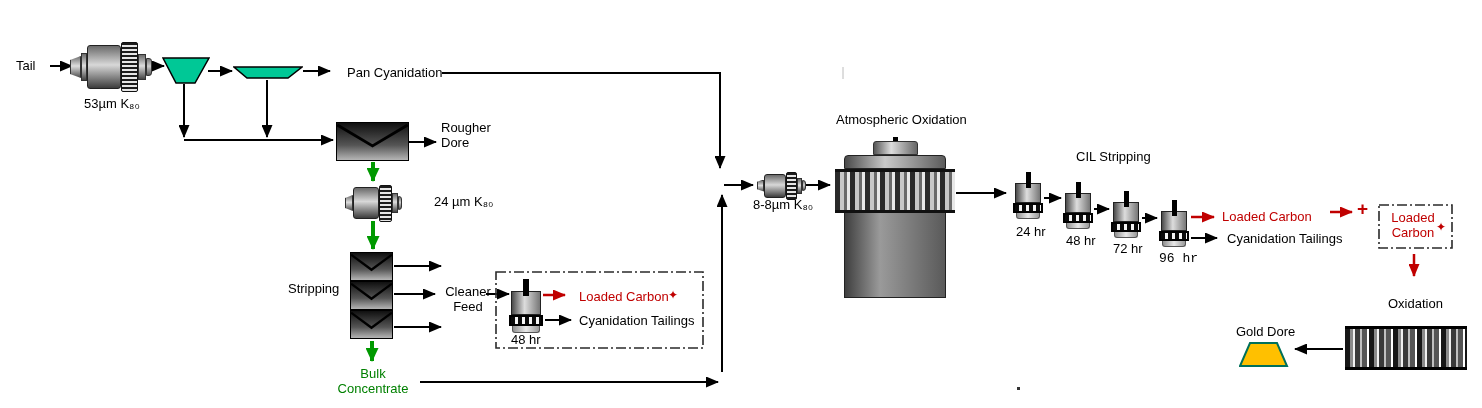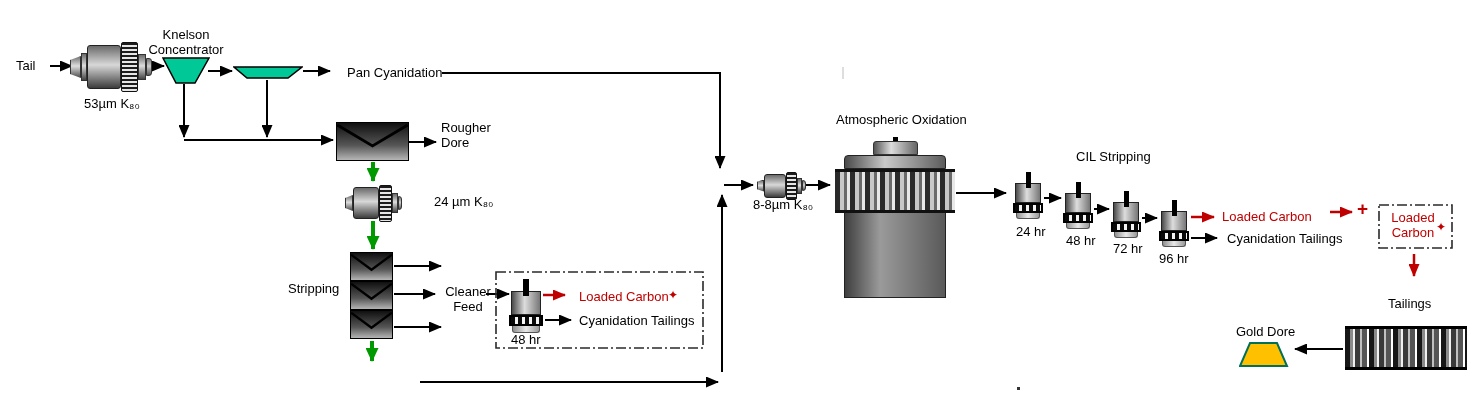--- a/index.html
+++ b/index.html
@@ -208,43 +208,43 @@
   </div>
 
   <div class="stripcol" style="left:1345px;top:326px;width:122px;height:44px;"></div>
 
   <svg class="shape" style="left:1239px;top:342px;" width="50" height="26">
     <polygon points="11,1 38,1 48,24 1,24" fill="#FFC000" stroke="#00705A" stroke-width="2"></polygon>
   </svg>
 
   <div class="label" style="left:16px;top:58px;">Tail</div>
   <div class="label" style="left:84px;top:96px;">53µm K₈₀</div>
-  <div class="label wrap center" style="left:136px;top:27px;width:100px;">Knelson Concentrator</div>
   <div class="label" style="left:347px;top:65px;">Pan Cyanidation</div>
   <div class="label wrap" style="left:441px;top:120px;width:62px;">Rougher Dore</div>
   <div class="label" style="left:434px;top:194px;">24 µm K₈₀</div>
   <div class="label" style="left:288px;top:281px;">Stripping</div>
   <div class="label wrap center" style="left:440px;top:284px;width:56px;">Cleaner Feed</div>
+  <div class="label wrap center c-green" style="left:329px;top:366px;width:88px;">Bulk Concentrate</div>
 
   <div class="label" style="left:511px;top:332px;">48 hr</div>
   <div class="label c-red" style="left:579px;top:289px;">Loaded Carbon</div>
   <div class="label c-red" style="left:668px;top:288px;font-size:12px;">✦</div>
   <div class="label" style="left:579px;top:313px;">Cyanidation Tailings</div>
 
   <div class="label" style="left:753px;top:197px;">8-8µm K₈₀</div>
   <div class="label" style="left:836px;top:112px;">Atmospheric Oxidation</div>
   <div class="label" style="left:1076px;top:149px;">CIL Stripping</div>
 
   <div class="label" style="left:1016px;top:224px;">24 hr</div>
   <div class="label" style="left:1066px;top:233px;">48 hr</div>
   <div class="label" style="left:1113px;top:241px;">72 hr</div>
-  <div class="label" style="left:1159px;top:251px;">96 hr</div>
+  <div class="label" style="left:1159px;top:251px;font-family:Liberation Mono, monospace;">96 hr</div>
 
   <div class="label c-red" style="left:1222px;top:209px;">Loaded Carbon</div>
   <div class="label" style="left:1227px;top:231px;">Cyanidation Tailings</div>
   <div class="label c-red" style="left:1357px;top:201px;font-size:19px;font-weight:bold;">+</div>
   <div class="label wrap center c-red" style="left:1384px;top:210px;width:58px;">Loaded Carbon</div>
   <div class="label c-red" style="left:1436px;top:220px;font-size:12px;">✦</div>
 
-  <div class="label" style="left:1388px;top:296px;">Tailings</div>
+  <div class="label" style="left:1388px;top:296px;">Oxidation</div>
   <div class="label" style="left:1236px;top:324px;">Gold Dore</div>
 
 </div>
 
 </body></html>

